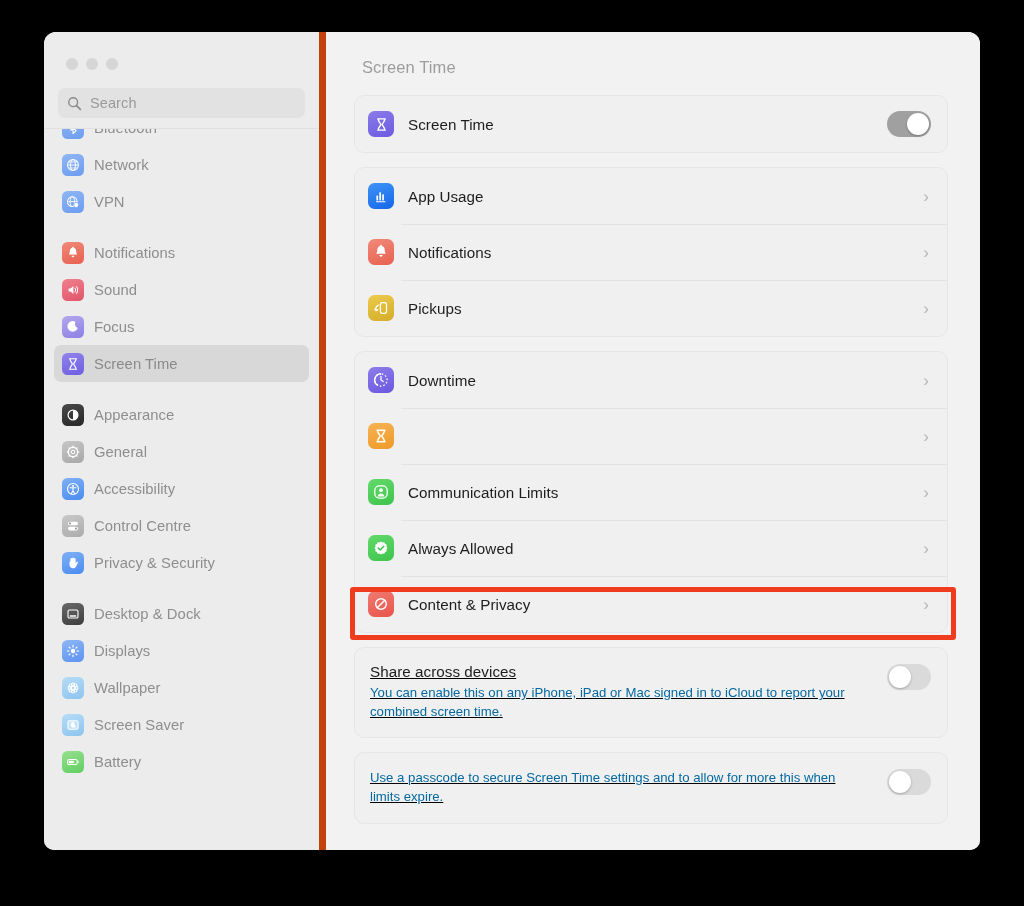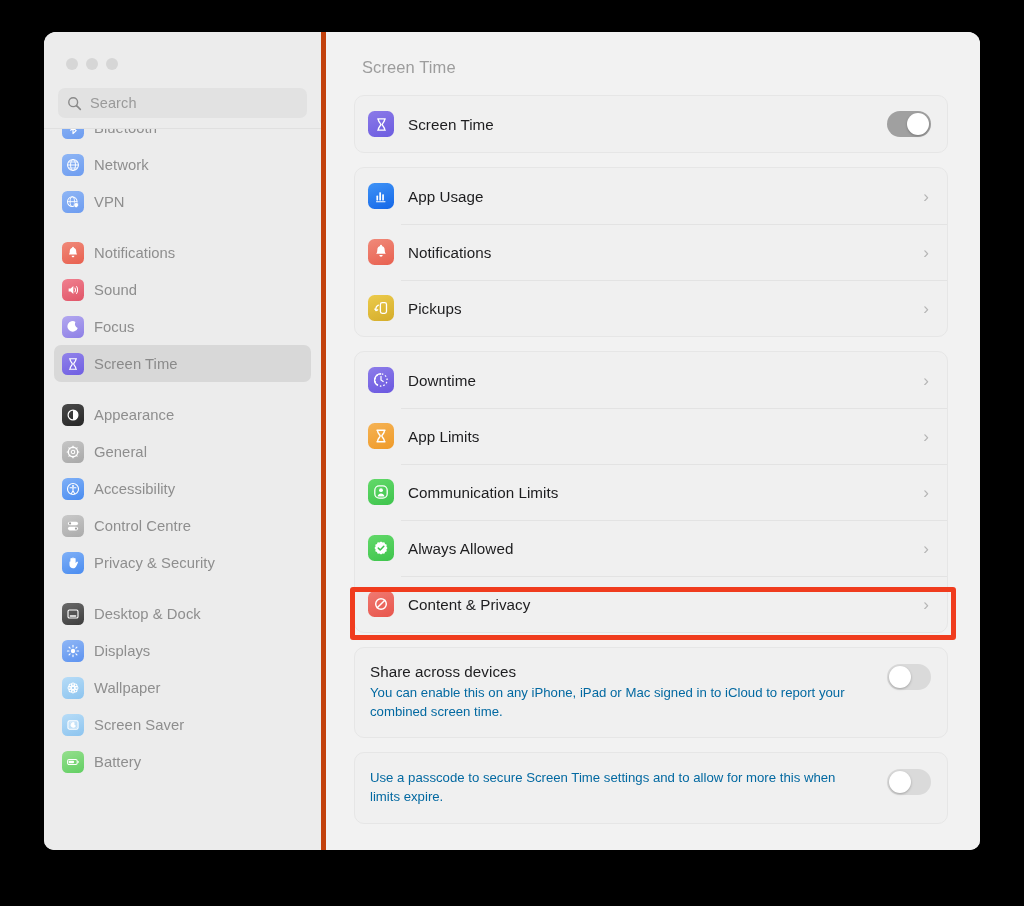--- a/index.html
+++ b/index.html
@@ -19,21 +19,21 @@
     overflow: hidden;
     display: flex;
     box-shadow: 0 8px 28px rgba(0,0,0,0.28);
   }
 
   
   #sidebar {
     width: 282px;
     height: 100%;
     background: #ececec;
-    border-right: 5px solid #c2410c;
+    border-right: 7px solid #c2410c;
     position: relative;
     flex: 0 0 282px;
   }
 
   .traffic-lights {
     display: flex;
     gap: 8px;
     padding: 26px 0 0 22px;
     height: 52px;
   }
@@ -186,21 +186,21 @@
   .toggle.on .knob { right: 2px; }
   .toggle.off { background: #dadada; }
   .toggle.off .knob { left: 2px; }
 
   
   .textrow {
     display: flex;
     align-items: flex-start;
     padding: 15px 16px 16px 15px;
   }
-  .textrow .tcol { flex: 1; padding-right: 20px; }
+  .textrow .tcol { flex: 1; padding-right: 20px; text-decoration: underline; }
   .textrow .ttitle {
     font-size: 15.2px;
     color: #1d1d1f;
     margin-bottom: 3px;
     letter-spacing: 0.05px;
   }
   .textrow .tdesc {
     font-size: 13.2px;
     color: #0369a1;
     line-height: 1.45;
@@ -515,21 +515,20 @@
           </span>
           <span class="row-label">Downtime</span>
           <span class="chevron">›</span>
         </div>
         <div class="row">
           <span class="cico" style="background: linear-gradient(160deg, rgb(245, 179, 85), rgb(239, 154, 40));">
             <svg width="16" height="16" viewBox="0 0 16 16">
               <path d="M4 2.3h8M4 13.7h8M4.6 2.7c0 2.9 2.6 4.1 2.6 5.3S4.6 10.5 4.6 13.3M11.4 2.7c0 2.9-2.6 4.1-2.6 5.3s2.6 2.4 2.6 5.3" fill="none" stroke="#fff" stroke-width="1.4" stroke-linecap="round"></path>
             </svg>
           </span>
-          <span class="row-label">App Limits</span>
           <span class="chevron">›</span>
         </div>
         <div class="row">
           <span class="cico" style="background: linear-gradient(160deg, rgb(99, 217, 106), rgb(62, 196, 76));">
             <svg width="16" height="16" viewBox="0 0 16 16">
               <rect x="1.8" y="1.8" width="12.4" height="12.4" rx="4.4" fill="none" stroke="#fff" stroke-width="1.3"></rect>
        <circle cx="8" cy="6.2" r="1.9" fill="#fff"></circle>
        <path d="M4.5 12.4c.5-2 1.8-3 3.5-3s3 1 3.5 3z" fill="#fff"></path>
             </svg>
           </span>

